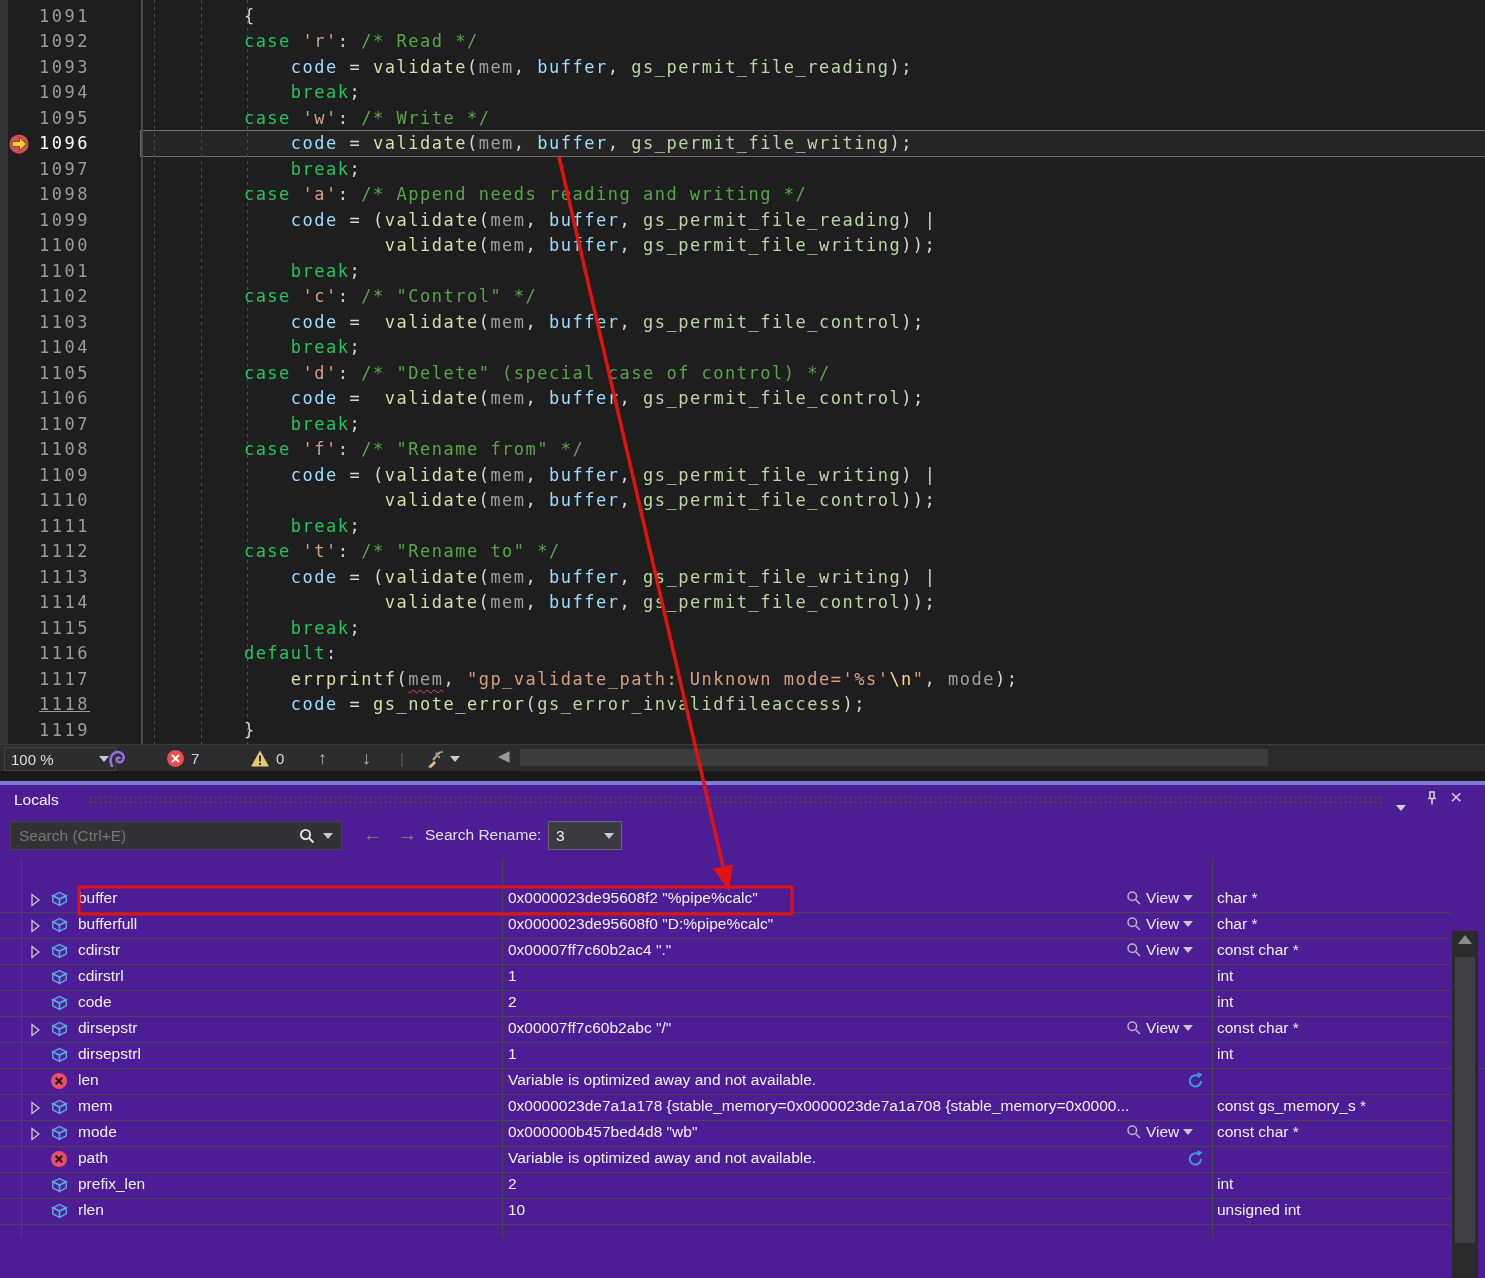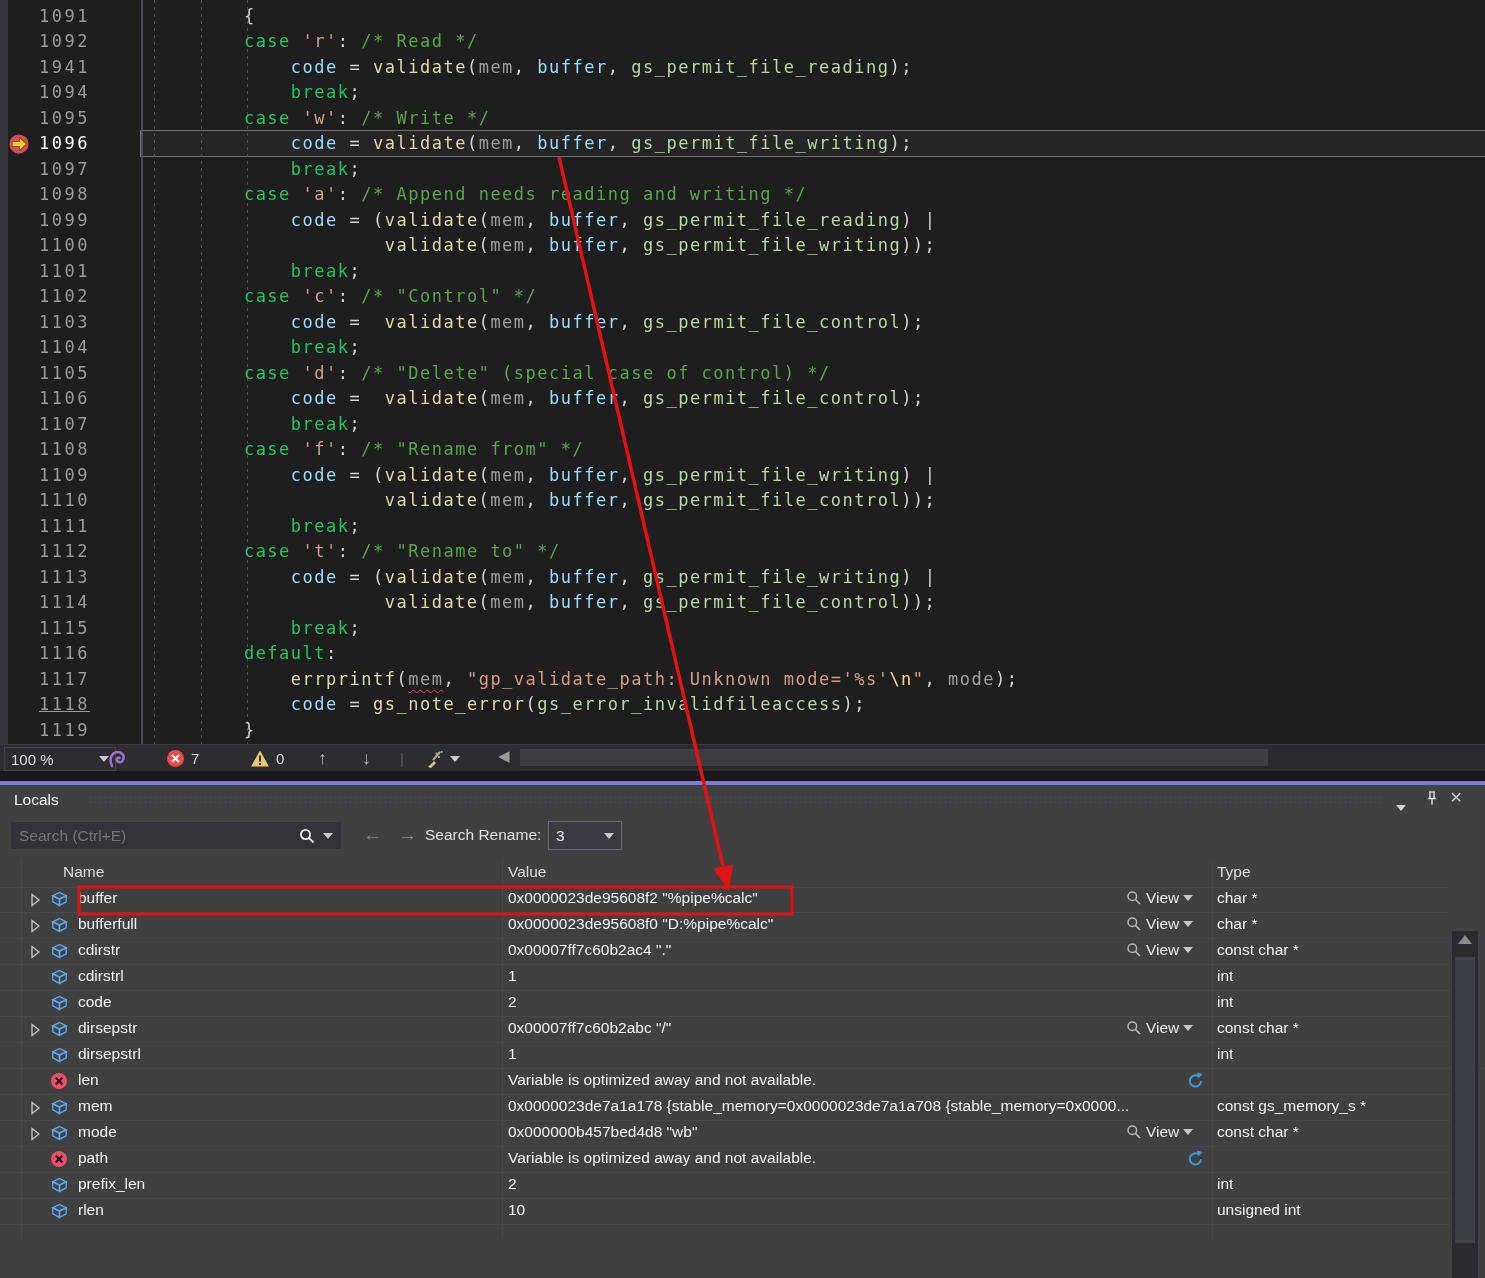--- a/index.html
+++ b/index.html
@@ -29,21 +29,21 @@
   .caret-down{width:0;height:0;border-left:5px solid transparent;border-right:5px solid transparent;border-top:6px solid #c8c8c8;display:inline-block;}
   .count{margin-left:6px;color:#d7d7d7;}
   #hscroll{position:absolute;left:520px;top:746px;width:965px;height:23px;background:#2a2a2c;}
   #hscroll-thumb{position:absolute;left:0;top:3px;width:748px;height:17px;background:#3d3d40;}
   #scroll-left{position:absolute;left:498px;top:747px;color:#9a9a9a;font-size:15px;}
   .sep{color:#5a5a5a;}
   
   #gap{position:absolute;left:0;top:771px;width:1485px;height:10px;background:#19191a;}
   #purple-line{position:absolute;left:0;top:781px;width:1485px;height:4px;background:#7b7bd4;}
   
-  #locals{position:absolute;left:0;top:785px;width:1485px;height:493px;background:#404040;}
+  #locals{position:absolute;left:0;top:785px;width:1485px;height:493px;background:#4c1d95;}
   #locals-title{position:absolute;left:14px;top:6px;font-size:15.5px;color:#f5f5f5;}
   #drag-texture{position:absolute;left:88px;top:10px;width:1296px;height:12px;
       background-image:radial-gradient(#45454b 1.1px,transparent 1.1px);background-size:5px 5px;}
   .title-btn{position:absolute;top:2px;color:#d0d0d0;}
   
   #search-box{position:absolute;left:10px;top:36px;width:330px;height:27px;background:#333337;border:1px solid #434346;display:flex;align-items:center;}
   #search-input{flex:1;background:transparent;border:none;outline:none;color:#cccccc;font-size:15.5px;font-family:"Liberation Sans",sans-serif;padding:0 0 0 8px;}
   #depth-combo{position:absolute;left:548px;top:36px;width:58px;height:27px;background:#3a3a40;border:1px solid #66666e;display:flex;align-items:center;justify-content:space-between;padding:0 7px;font-size:15.5px;}
   .nav-arrow{position:absolute;top:36px;font-size:19px;color:#8a8a8a;line-height:27px;}
   #depth-label{position:absolute;left:425px;top:41px;font-size:15.5px;color:#e0e0e0;}
@@ -72,21 +72,21 @@
 <body>
 
 <div id="screen">
 
   <div id="editor">
     <div id="bp-margin"></div>
     <div id="cur-line-box"></div>
     <div id="line-nums">
         <div class="line-num" style="top: 3.5px;">1091</div>
         <div class="line-num" style="top: 29px;">1092</div>
-        <div class="line-num" style="top: 54.5px;">1941</div>
+        <div class="line-num" style="top: 54.5px;">1093</div>
         <div class="line-num" style="top: 80px;">1094</div>
         <div class="line-num" style="top: 105.5px;">1095</div>
         <div class="line-num cur" style="top: 131px;">1096</div>
         <div class="line-num" style="top: 156.5px;">1097</div>
         <div class="line-num" style="top: 182px;">1098</div>
         <div class="line-num" style="top: 207.5px;">1099</div>
         <div class="line-num" style="top: 233px;">1100</div>
         <div class="line-num" style="top: 258.5px;">1101</div>
         <div class="line-num" style="top: 284px;">1102</div>
         <div class="line-num" style="top: 309.5px;">1103</div>
@@ -218,25 +218,20 @@
     <div id="depth-label">Search Rename:</div>
     <div id="depth-combo">
       <span>3</span>
       <span class="caret-down"></span>
     </div>
 
     <div id="grid">
       <div class="vline" style="left:21px"></div>
       <div class="vline" style="left:502px"></div>
       <div class="vline" style="left:1212px"></div>
-      <div id="hdr">
-        <span class="hdr-label" style="left:63px">Name</span>
-        <span class="hdr-label" style="left:508px">Value</span>
-        <span class="hdr-label" style="left:1217px">Type</span>
-      </div>
       <div id="locals-rows">
           <div class="lrow" style="top: 28px;">
             <svg width="11" height="14" viewBox="0 0 11 14" class="expander">
               <polygon points="2,1.5 9,7 2,12.5" fill="none" stroke="#c8c8c8" stroke-width="1.3"></polygon>
             </svg>
             <svg width="19" height="18" viewBox="0 0 16 16" class="var-icon">
               <path d="M2 5.2 L8 2.2 L14 5.2 L8 8.2 Z" fill="rgba(60,110,170,0.25)" stroke="#64a8e8" stroke-width="1.2"></path>
               <path d="M2 5.2 V10.6 L8 13.6 V8.2 Z" fill="rgba(40,80,130,0.25)" stroke="#64a8e8" stroke-width="1.2"></path>
               <path d="M14 5.2 V10.6 L8 13.6 V8.2 Z" fill="rgba(40,80,130,0.25)" stroke="#64a8e8" stroke-width="1.2"></path>
             </svg>

